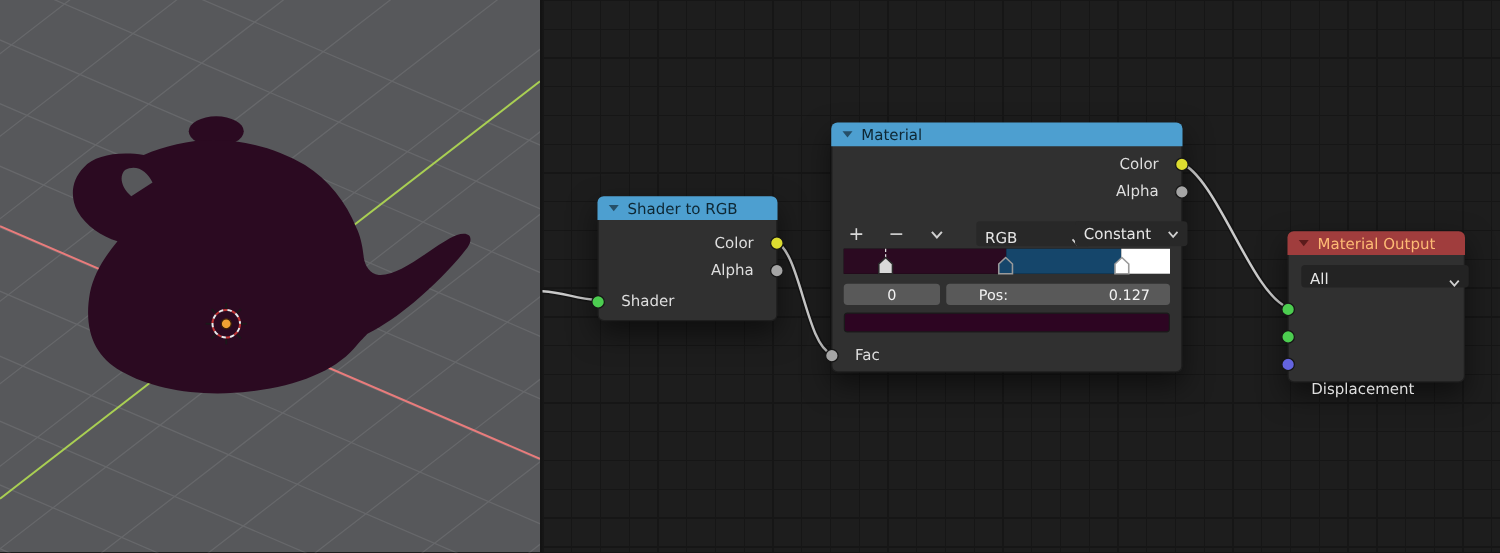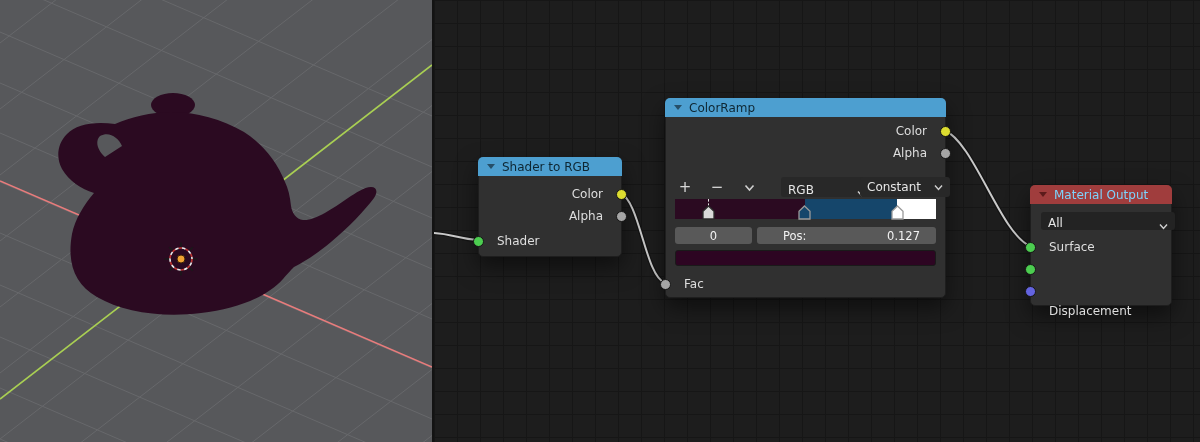--- a/index.html
+++ b/index.html
@@ -15,21 +15,21 @@
       repeating-linear-gradient(to right,#161616 0 1px,transparent 1px 23px),
       repeating-linear-gradient(to bottom,#161616 0 1px,transparent 1px 23px),
       #1d1d1d;}
   #wires{position:absolute;left:0;top:0;width:768px;height:442px;pointer-events:none;}
 
   .node{position:absolute;background:#303030;border:1px solid #1e1e1e;border-radius:5px;
     box-shadow:0 10px 22px rgba(0,0,0,.5);color:#dedede;font-size:12px;}
   .node-header{position:absolute;left:-1px;right:-1px;top:-1px;height:19px;border-radius:5px 5px 0 0;
     display:flex;align-items:center;gap:7px;padding:0 9px;font-size:12px;}
   .hdr-blue{color:#0e2733;}
-  .hdr-red{color:#7dd3fc;}
+  .hdr-red{color:#fdba74;}
   .tri{width:0;height:0;border-left:4px solid transparent;border-right:4px solid transparent;
     border-top:5px solid rgba(0,0,0,.5);flex:0 0 auto;}
   .hdr-red .tri{border-top-color:#5c1b1b;}
 
   .row{position:absolute;left:0;right:0;height:22px;display:flex;align-items:center;padding:0 18px;text-align:center;}
   .row.out{justify-content:flex-end;}
   .socket{position:absolute;width:9px;height:9px;border-radius:50%;border:1px solid #161616;}
   .socket.in{left:-6px;}
   .socket.out{right:-6px;}
 
@@ -148,21 +148,21 @@
           <span>Shader</span>
         </div>
       <span class="socket out" style="top: 30.5px; background: rgb(220, 220, 48);"></span>
       <span class="socket out" style="top: 52.5px; background: rgb(165, 165, 165);"></span>
       <span class="socket in" style="top: 77.5px; background: rgb(76, 205, 80);"></span>
     </div>
 
     <div class="node" style="left:231px;top:98px;width:279px;height:198px;">
       <div class="node-header hdr-blue" style="background: rgb(77, 159, 208);">
         <span class="tri"></span>
-        <span>ColorRamp</span>
+        <span>Material</span>
       </div>
       <div class="row out" style="top:21px;">
           <span>Color</span>
         </div>
       <div class="row out" style="top:43px;">
           <span>Alpha</span>
         </div>
 
       <span class="tool-glyph" style="left:8px;top:78px;">+</span>
       <span class="tool-glyph" style="left:40px;top:78px;">−</span>
@@ -223,23 +223,20 @@
       <div class="node-header hdr-red" style="background: rgb(160, 61, 61);">
         <span class="tri"></span>
         <span>Material Output</span>
       </div>
       <div class="dd dd-all" style="left:10px;top:26px;width:120px;">
         <span>All</span>
         <svg class="chev" width="9" height="7" viewBox="0 0 9 7">
             <polyline points="1,1.5 4.5,5.5 8,1.5" fill="none" stroke="#cfcfcf" stroke-width="1.4"></polyline>
           </svg>
       </div>
-      <div class="row" style="top:50px;">
-          <span>Surface</span>
-        </div>
       <div class="row" style="top:94px;margin-top:20px;">
           <span>Displacement</span>
         </div>
       <span class="socket in" style="top: 55.5px; background: rgb(76, 205, 80);"></span>
       <span class="socket in" style="top: 77.5px; background: rgb(76, 205, 80);"></span>
       <span class="socket in" style="top: 99.5px; background: rgb(100, 100, 224);"></span>
     </div>
 
   </div>
 </div>

